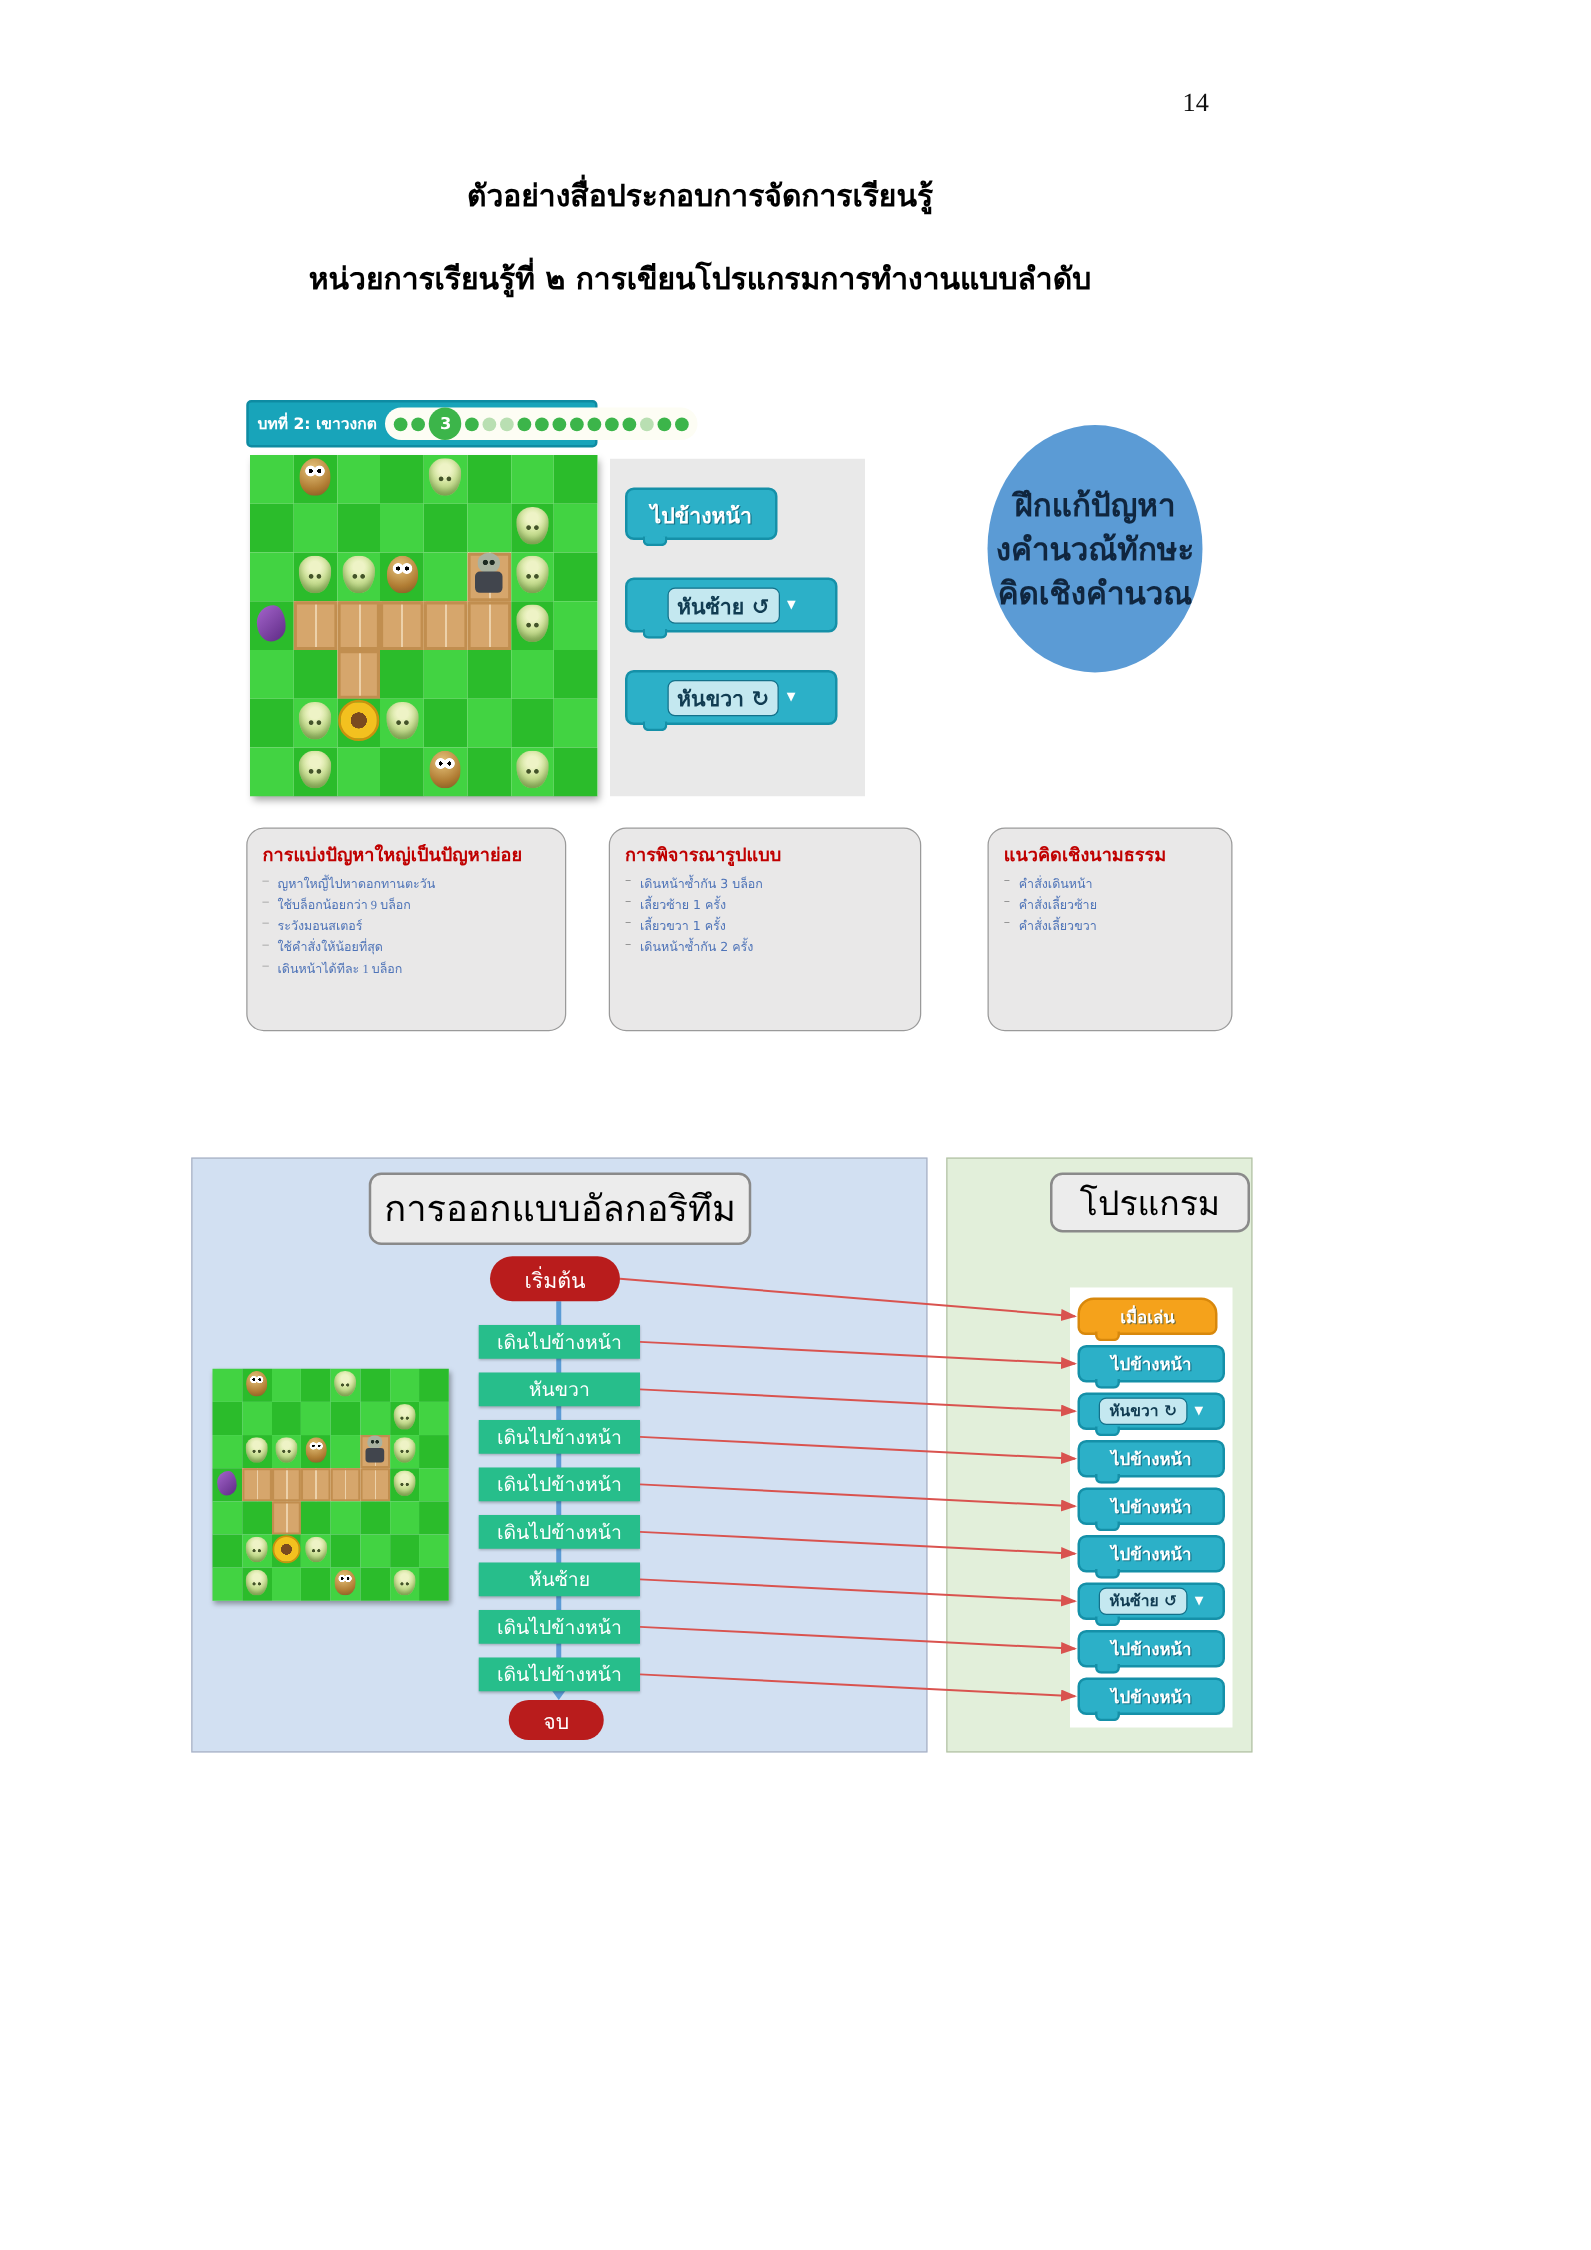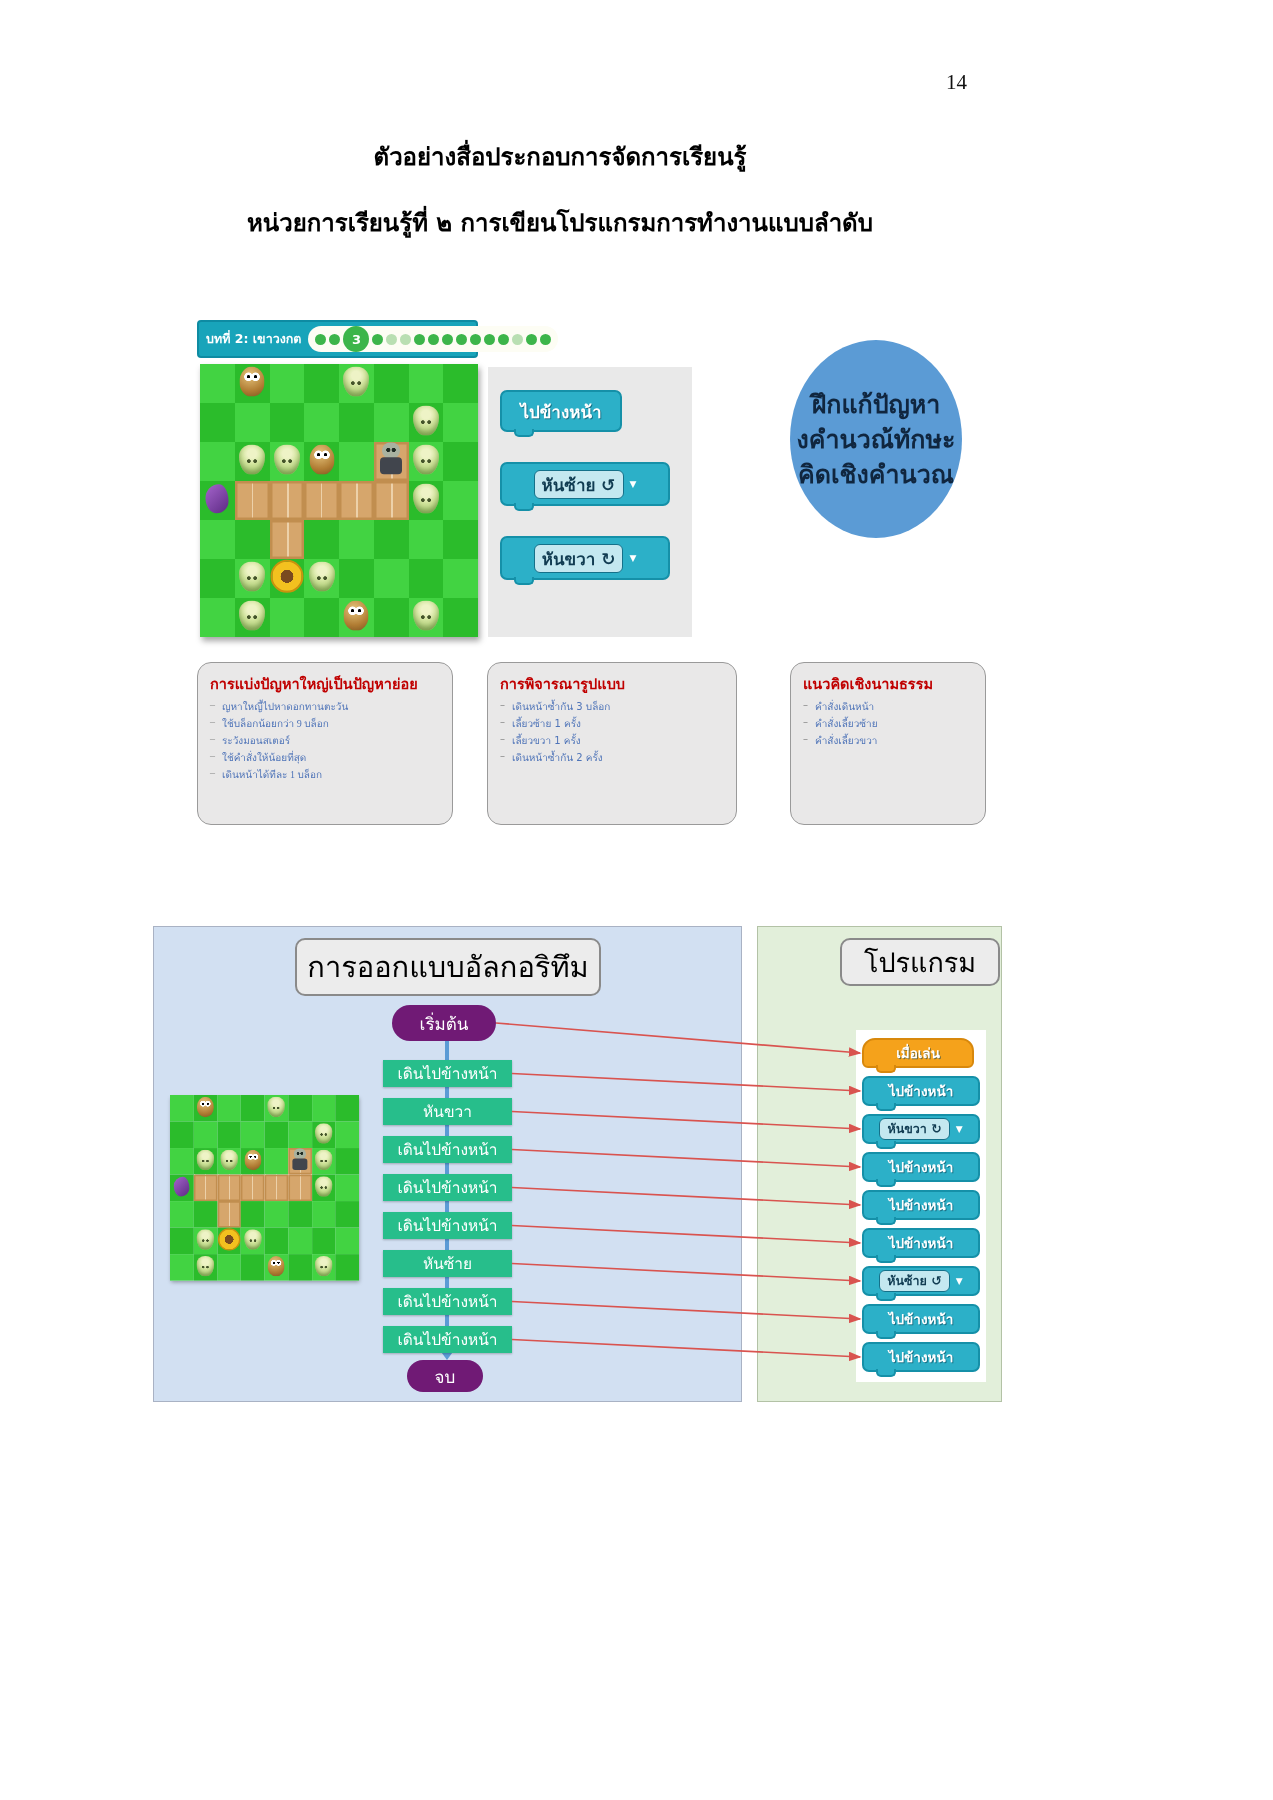--- a/index.html
+++ b/index.html
@@ -96,21 +96,21 @@
   .note li{font-size:10px;color:#4f74b8;margin:2px 0;display:flex;gap:7px;}
   .note li .dash{color:#8a8a8a;}
 
   
   #panel-algo{left:153px;top:926px;width:589px;height:476px;background:#d2e0f2;border:1px solid #a9b2c4;box-sizing:border-box;}
   #panel-prog{left:757px;top:926px;width:245px;height:476px;background:#e2efda;border:1px solid #b3c2a6;box-sizing:border-box;}
   .ptitle{position:absolute;background:#ececec;border:2px solid #8a8a8a;border-radius:10px;
     display:flex;align-items:center;justify-content:center;color:#000;box-sizing:border-box;}
   #algo-title{left:295px;top:938px;width:306px;height:58px;font-size:29px;}
   #prog-title{left:800px;top:938px;width:160px;height:48px;font-size:27px;margin-left:40px;}
-  .fpill{position:absolute;background:#701a75;border-radius:18px;color:#fff;display:flex;align-items:center;
+  .fpill{position:absolute;background:#b91c1c;border-radius:18px;color:#fff;display:flex;align-items:center;
     justify-content:center;font-size:17px;z-index:2;}
   .fstep{position:absolute;background:#27be8b;color:#fff;display:flex;align-items:center;justify-content:center;
     font-size:15.5px;z-index:2;box-shadow:0 1px 2px rgba(0,0,0,.25);}
   #flowline{left:445px;top:1041px;width:4px;height:310px;background:#5b9bd5;z-index:1;}
   #flowarrow{left:439px;top:1349px;width:0;height:0;border-left:8px solid transparent;
     border-right:8px solid transparent;border-top:11px solid #5b9bd5;z-index:1;}
   #progcol{left:856px;top:1030px;width:130px;height:352px;background:#fff;}
   #arrows{left:0;top:0;width:1273px;height:1800px;pointer-events:none;z-index:5;}
 </style>
 </head>

